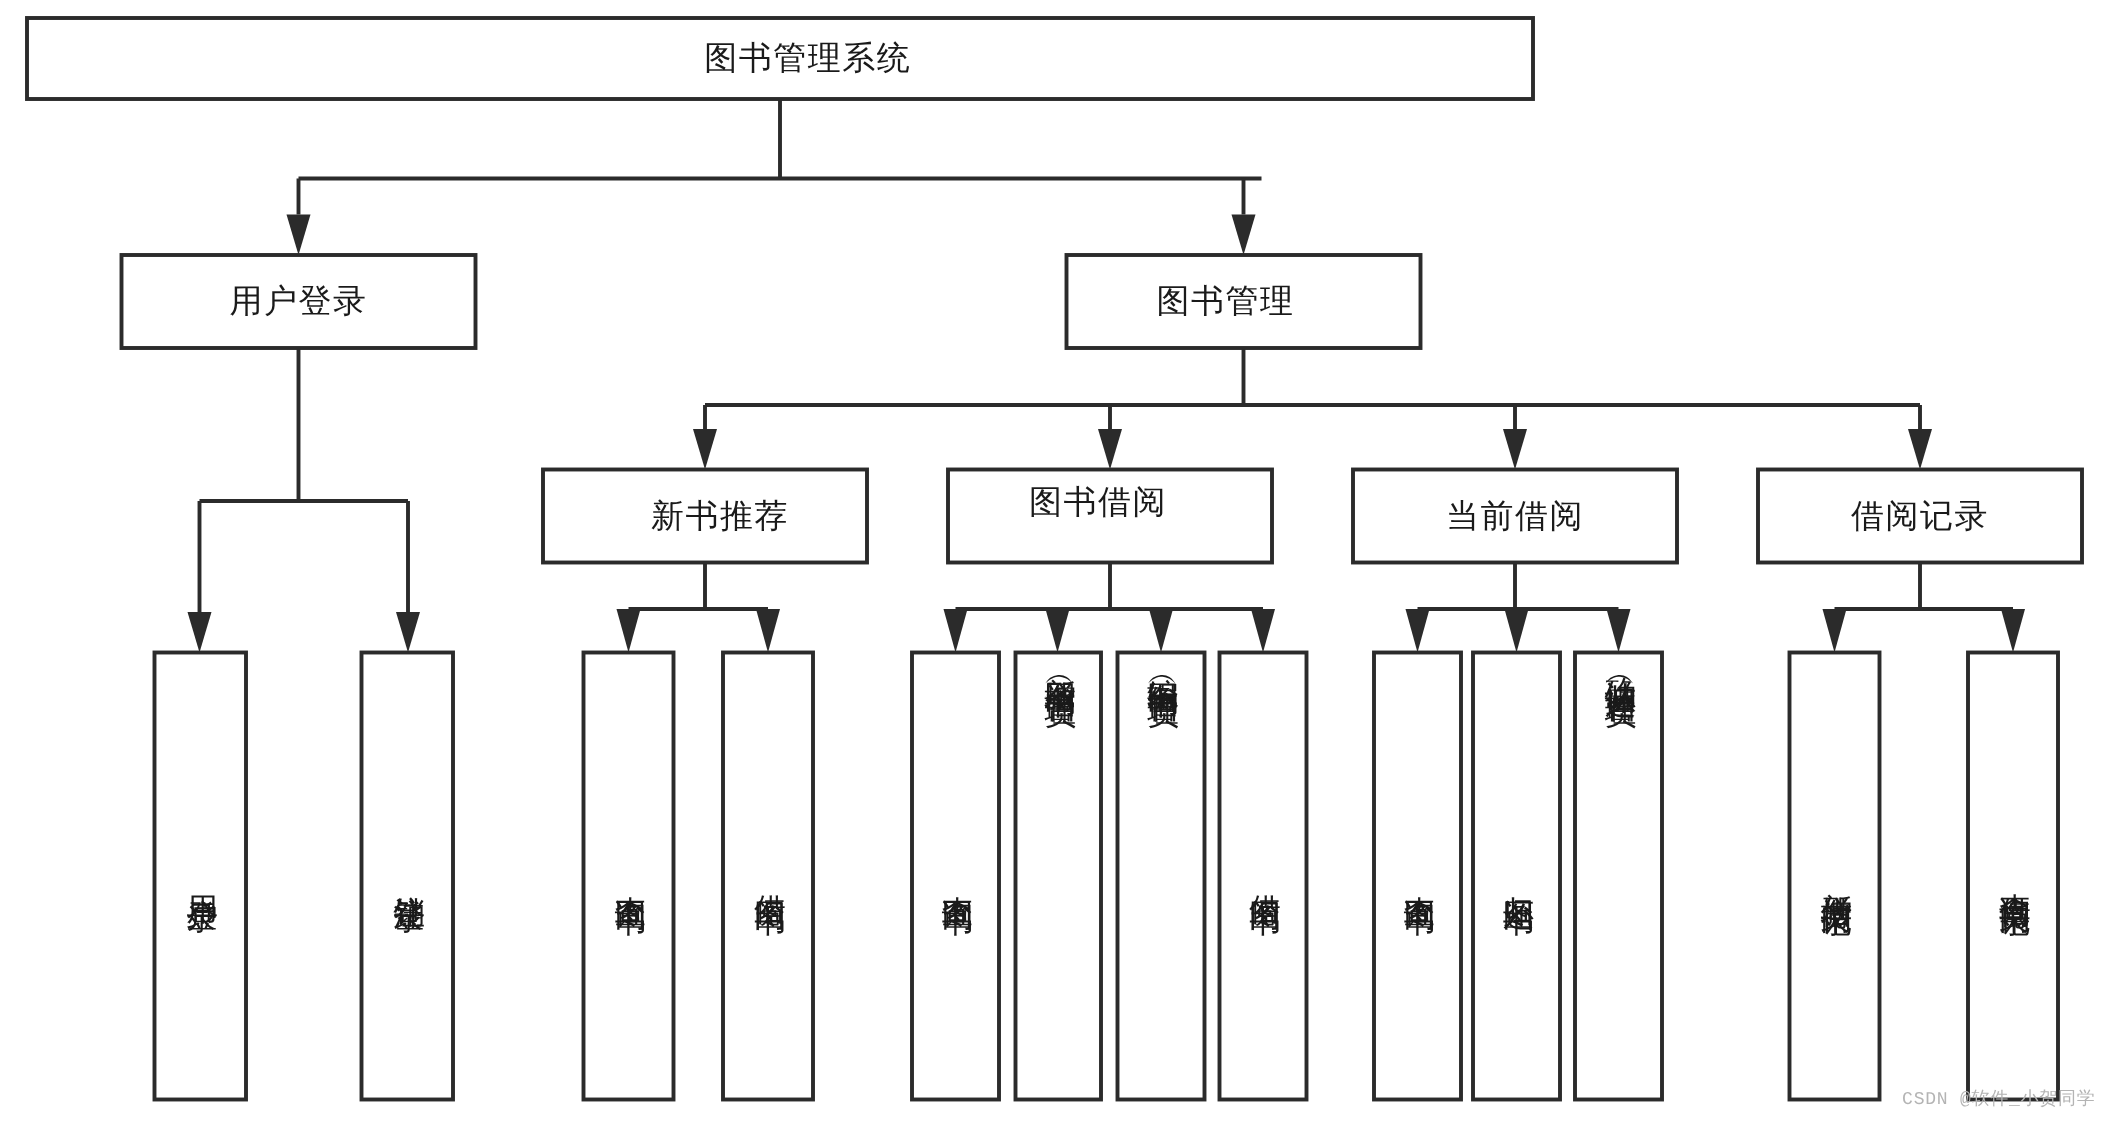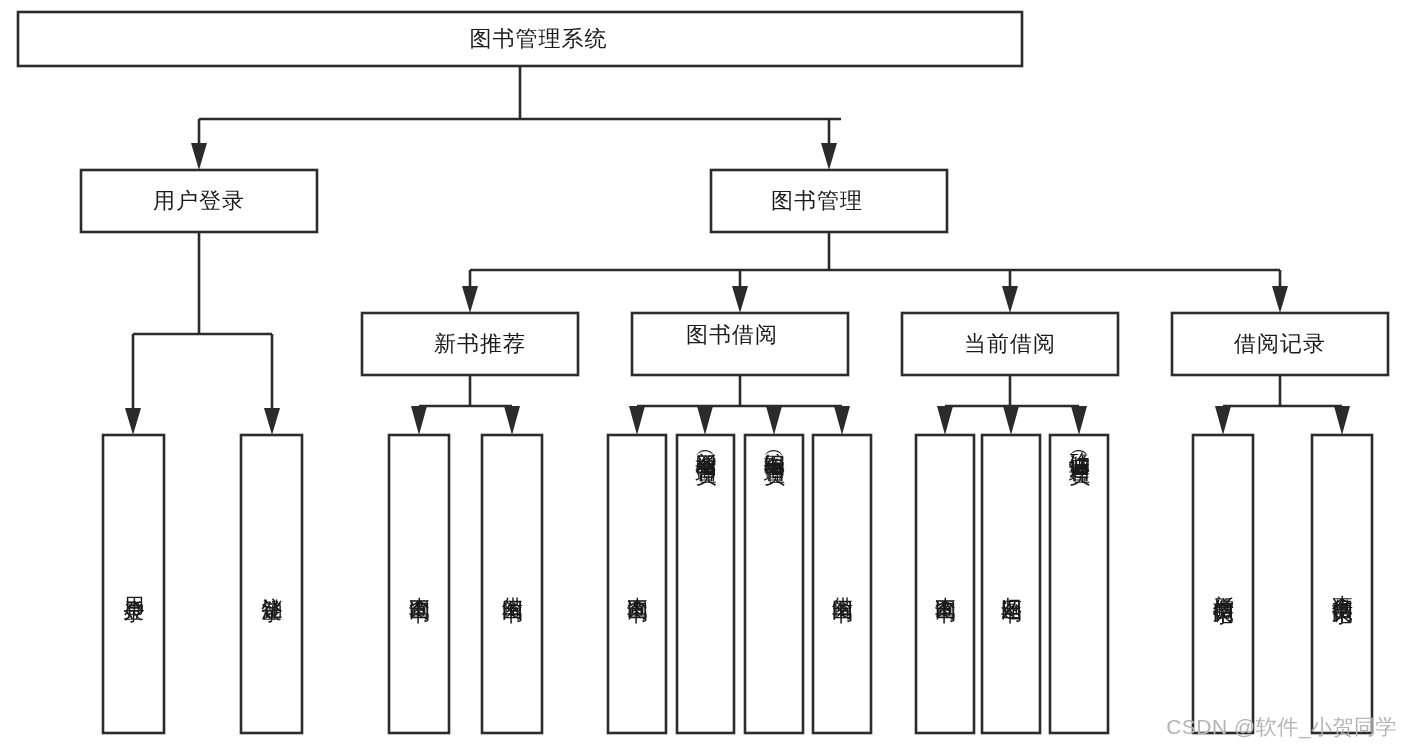--- a/index.html
+++ b/index.html
@@ -69,22 +69,22 @@
     font-family: "Liberation Sans", "DejaVu Sans", sans-serif;
     font-size: 22px;
     color: #1a1a1a;
     white-space: nowrap;
     letter-spacing: 1px;
   }
   #watermark {
     position: absolute;
     right: 8px;
     bottom: 6px;
-    font-family: Liberation Sans, sans-serif;
-    font-size: 21px;
+    font-family: Liberation Mono, monospace;
+    font-size: 12px;
     color: #b4b4b4;
     letter-spacing: 0.5px;
     white-space: nowrap;
   }
 </style>
 </head>
 <body>
 
 <div id="diagram-root">
 

